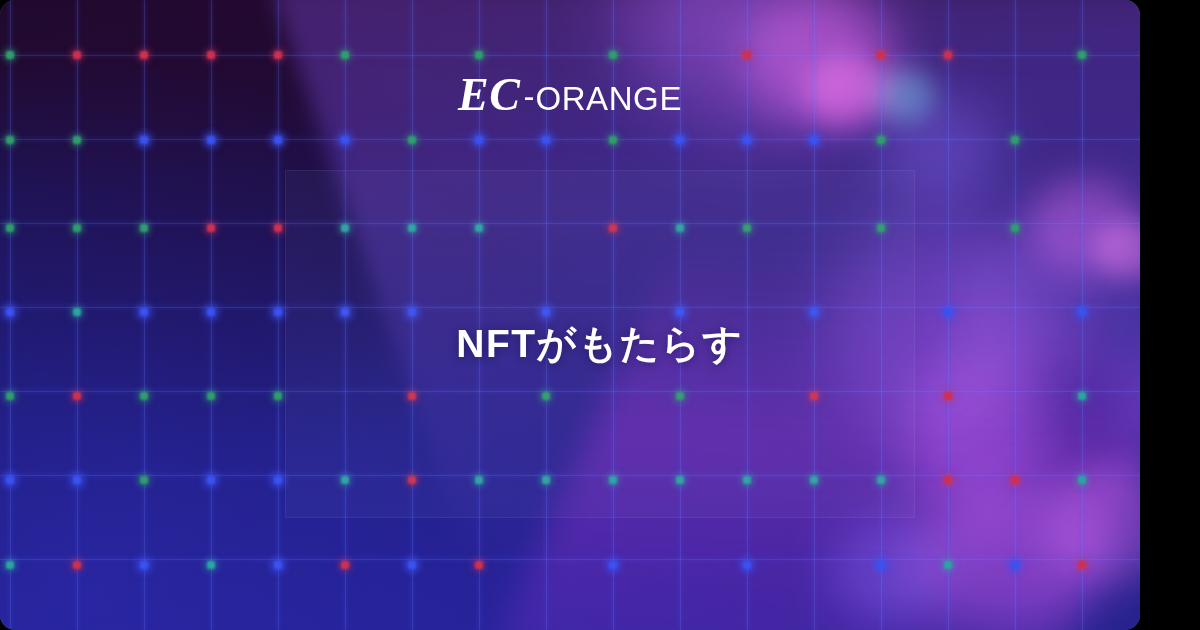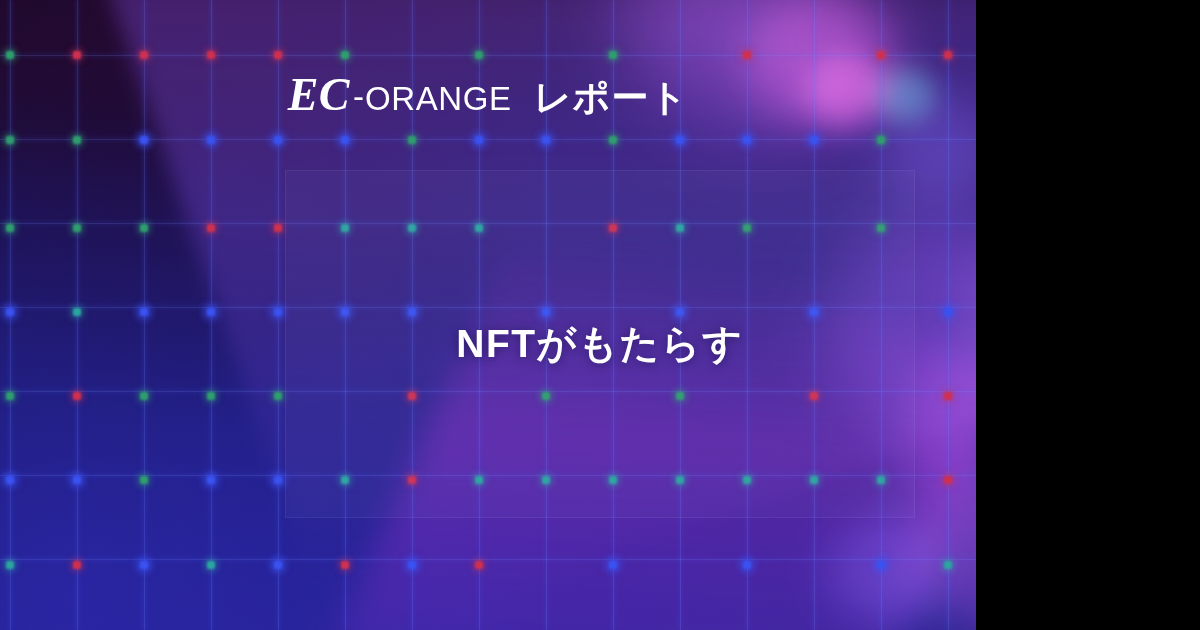--- a/index.html
+++ b/index.html
@@ -3,25 +3,26 @@
 <meta charset="utf-8">
 <title>EC-ORANGE レポート</title>
 <style>
   html, body {
     margin: 0;
     padding: 0;
     background: #000;
   }
   #canvas {
     position: relative;
-    width: 976px;
+    width: 1140px;
     height: 630px;
     overflow: hidden;
     font-family: "Liberation Sans", "DejaVu Sans", sans-serif;
     background: #0f766e;
+    border-radius: 15px;
   }
 
   
   .layer { position: absolute; inset: 0; }
 
   .bg-base {
     background:
       linear-gradient(173deg,
         #1e0a2b 0%,
         #210c32 7%,
@@ -316,20 +317,19 @@
       <div class="node red" style="left: 1082px; top: 565px;"></div>
       <div class="node blue" style="left: 1149px; top: 565px;"></div>
     </div>
 
   <div class="panel"></div>
 
   <div class="logo-row">
     <span class="logo-ec">EC</span>
     <span class="logo-dash">-</span>
     <span class="logo-orange">ORANGE</span>
-    <span class="logo-report">レポート</span>
   </div>
 
   <div class="headline">
     <div class="line">NFTがもたらす</div>
   </div>
 
 </div>
 
 </body></html>

